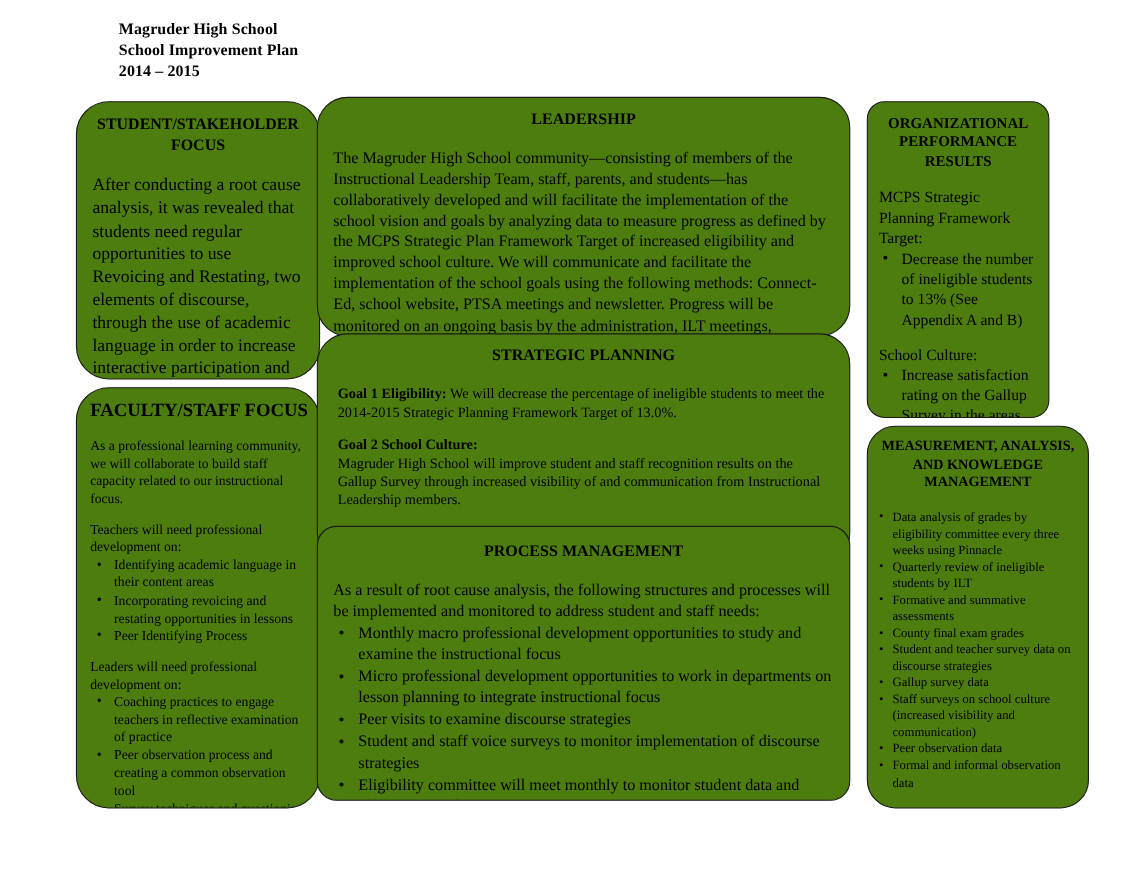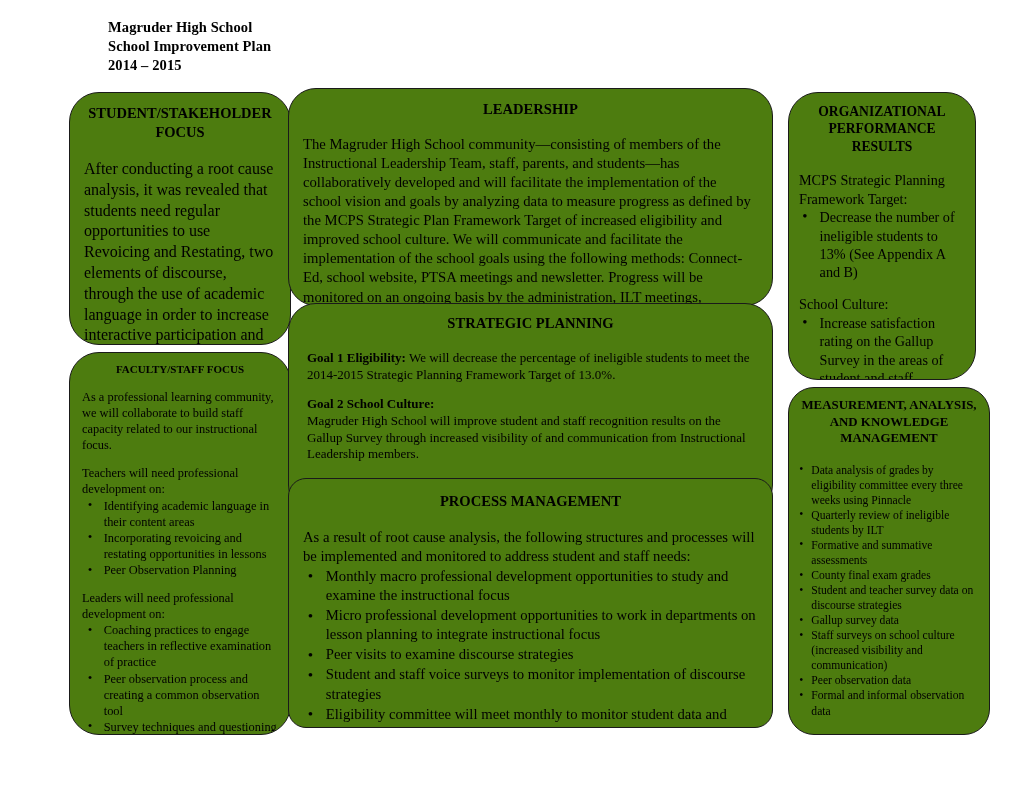--- a/index.html
+++ b/index.html
@@ -91,22 +91,23 @@
     font-size: 16px;
     margin: 18px 14px 0 14px;
   }
 
   #box-faculty-focus {
     left: 53px;  top: 352px;
     width: 222px; height: 383px;
     border-radius: 30px;
   }
   #box-faculty-focus .box-title {
-    font-size: 11px;
+    font-size: 17px;
     margin: 9px 10px 0 10px;
+    text-align: right;
   }
   #box-faculty-focus .box-body {
     font-size: 12.4px;
     margin: 13px 12px 0 12px;
   }
   #box-faculty-focus ul.bullets > li { padding-left: 1.75em; }
   #box-faculty-focus ul.bullets > li::before { left: 0.45em; }
 
   
   #box-leadership {
@@ -148,22 +149,22 @@
   }
   #box-process-management .box-body {
     font-size: 14.7px;
     margin: 17px 16px 0 14px;
   }
   #box-process-management ul.bullets > li { padding-left: 1.55em; margin-top: 1px; }
 
   
   #box-org-performance {
     left: 772px; top: 92px;
-    width: 188px; height: 288px;
-    border-radius: 30px;
+    width: 166px; height: 288px;
+    border-radius: 16px;
   }
   #box-org-performance .box-title {
     font-size: 13.6px;
     margin: 10px 8px 0 8px;
   }
   #box-org-performance .box-body {
     font-size: 14.2px;
     margin: 16px 10px 0 10px;
   }
   #box-org-performance ul.bullets > li { padding-left: 1.45em; }
@@ -205,21 +206,21 @@
 
   <div class="box" id="box-faculty-focus">
     <div class="box-title">FACULTY/STAFF FOCUS</div>
     <div class="box-body">
       <p>As a professional learning community, we will collaborate to build staff capacity related to our instructional focus.</p>
       <div class="spacer"></div>
       <p>Teachers will need professional development on:</p>
       <ul class="bullets">
         <li>Identifying academic language in their content areas</li>
         <li>Incorporating revoicing and restating opportunities in lessons</li>
-        <li>Peer Observation Planning</li>
+        <li>Peer Identifying Process</li>
       </ul>
       <div class="spacer"></div>
       <p>Leaders will need professional development on:</p>
       <ul class="bullets">
         <li>Coaching practices to engage teachers in reflective examination of practice</li>
         <li>Peer observation process and creating a common observation tool</li>
         <li>Survey techniques and questioning to ensure instruments used are capturing useful or relevant data</li>
       </ul>
     </div>
   </div>

